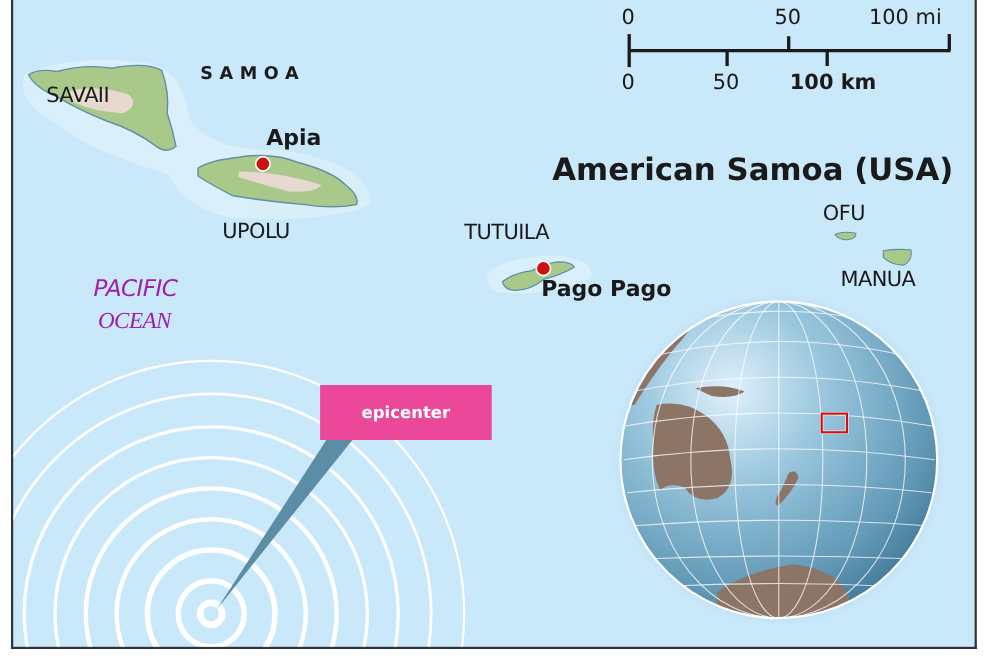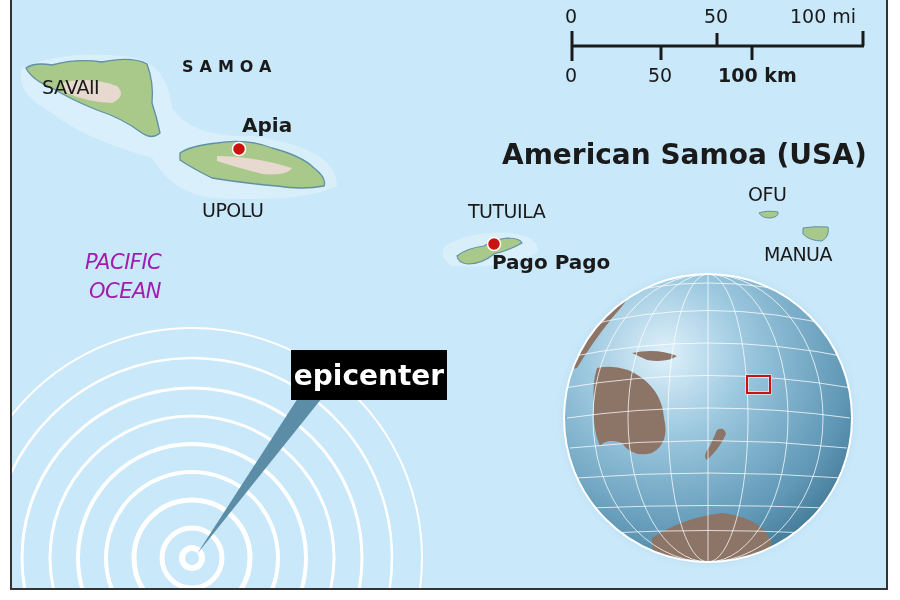--- a/index.html
+++ b/index.html
@@ -5,21 +5,21 @@
   html, body { margin: 0; padding: 0; background: #ffffff; }
   body { width: 900px; height: 600px; position: relative; overflow: hidden; font-family: "DejaVu Sans", sans-serif; }
   .frame { position: absolute; left: 10px; top: -2px; width: 878px; height: 592px; background: #c9e8fa; border: 2px solid #333; border-top: none; box-sizing: border-box; overflow: hidden; }
   svg.map { position: absolute; left: 0; top: 0; }
   .lbl { position: absolute; color: #1a1a1a; white-space: nowrap; line-height: 1; }
   .caps { font-size: 19px; font-family: "DejaVu Sans", sans-serif; letter-spacing: -0.5px; }
   .bold { font-weight: bold; }
   .samoa { font-size: 16px; font-weight: bold; letter-spacing: 6px; }
   .ocean { font-style: italic; color: #a21caf; font-size: 21px; line-height: 27px; letter-spacing: -0.5px; }
   .scale-num { font-size: 19px; position: absolute; color: #1a1a1a; line-height: 1; }
-  .callout { position: absolute; left: 289px; top: 352px; width: 156px; height: 50px; background: #000000; color: #fff; font-weight: bold; font-size: 28px; display: flex; align-items: center; justify-content: center; text-align: center; }
+  .callout { position: absolute; left: 289px; top: 352px; width: 156px; height: 50px; background: #ec4899; color: #fff; font-weight: bold; font-size: 15px; display: flex; align-items: center; justify-content: center; text-align: center; }
 </style>
 </head>
 <body>
 
 <div class="frame">
   <svg class="map" width="878" height="592" viewBox="10 0 878 592">
     <defs>
       <radialGradient id="globeGrad" cx="0.35" cy="0.28" r="0.8">
         <stop offset="0" stop-color="#dff1fb"></stop>
         <stop offset="0.35" stop-color="#9cc8df"></stop>
@@ -123,24 +123,24 @@
       <rect x="745" y="378" width="23" height="17" fill="none" stroke="#ffffff" stroke-width="3"></rect>
       <rect x="745" y="378" width="23" height="17" fill="none" stroke="#d01010" stroke-width="2"></rect>
     </g>
   </svg>
 
   <div class="lbl caps" style="left:30px;top:41px;margin-top:39px;">SAVAII</div>
   <div class="lbl samoa" style="left:170px;top:61px;">SAMOA</div>
   <div class="lbl bold" style="left:230px;top:117px;font-size:20px;">Apia</div>
   <div class="lbl caps" style="left:190px;top:203px;">UPOLU</div>
   <div class="lbl ocean" style="left:73px;top:251px;">PACIFIC</div>
-  <div class="lbl ocean" style="left:77px;top:280px;">OCEAN</div>
+  <div class="lbl ocean" style="left:77px;top:280px;font-family:Liberation Serif, serif;">OCEAN</div>
 
   <div class="lbl bold" style="left:490px;top:143px;font-size:28px;">American Samoa (USA)</div>
-  <div class="lbl caps" style="left:456px;top:204px;text-align:center;">TUTUILA</div>
+  <div class="lbl caps" style="left:410px;top:204px;text-align:center;">TUTUILA</div>
   <div class="lbl bold" style="left:480px;top:254px;font-size:20px;">Pago Pago</div>
   <div class="lbl caps" style="left:736px;top:187px;">OFU</div>
   <div class="lbl caps" style="left:752px;top:247px;">MANUA</div>
 
   <div class="scale-num" style="left:553px;top:9px;">0</div>
   <div class="scale-num" style="left:692px;top:9px;">50</div>
   <div class="scale-num" style="left:778px;top:9px;">100 mi</div>
   <div class="scale-num" style="left:553px;top:68px;">0</div>
   <div class="scale-num" style="left:636px;top:68px;">50</div>
   <div class="scale-num" style="left:706px;top:68px;font-weight:bold;">100 km</div>

